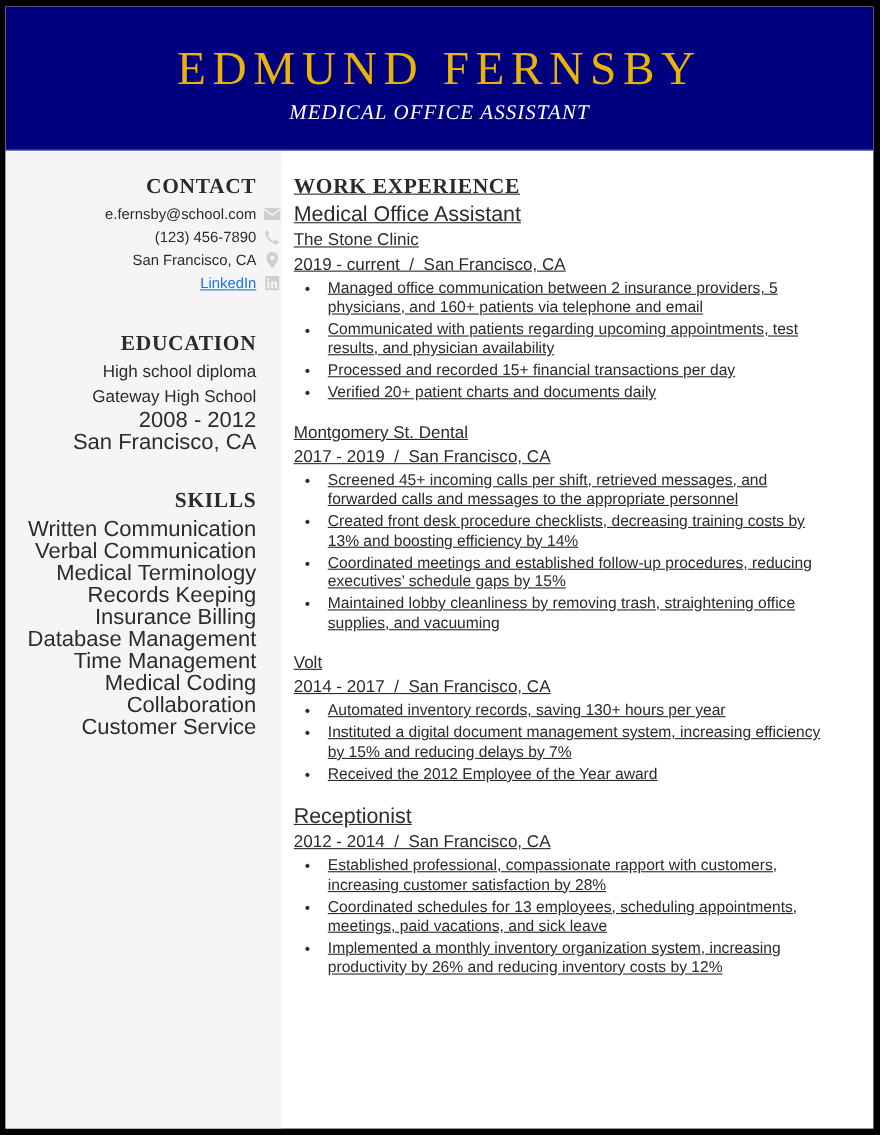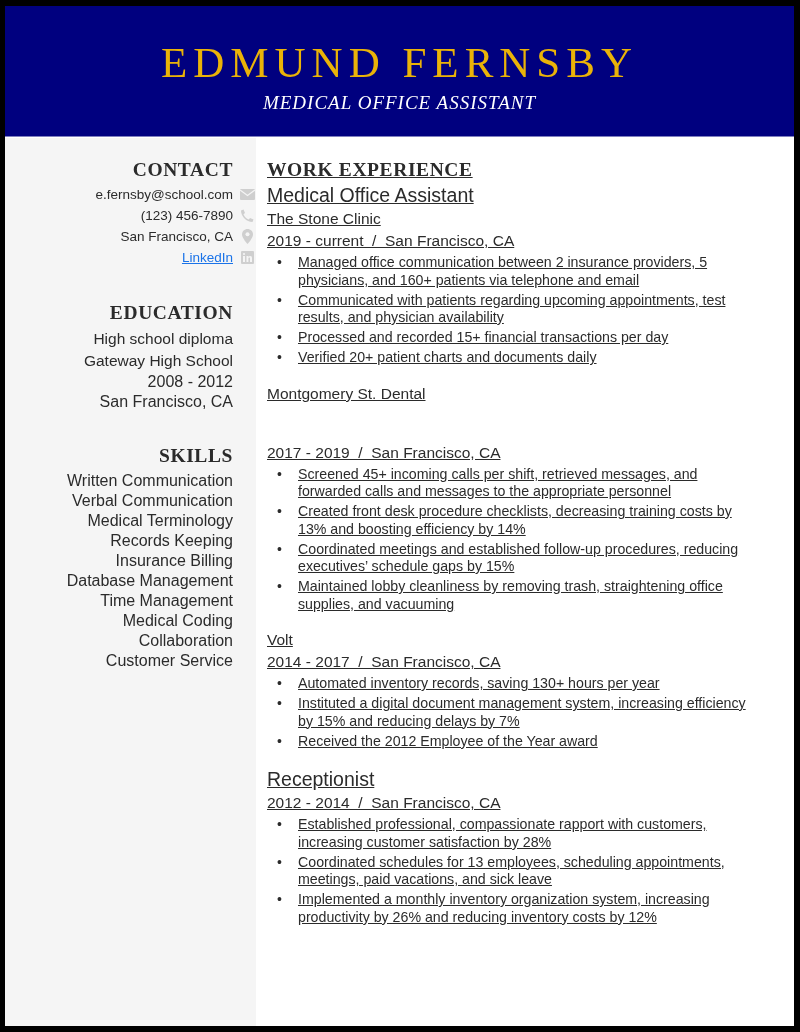--- a/index.html
+++ b/index.html
@@ -8,21 +8,21 @@
   .page { position: absolute; left: 5px; top: 6px; width: 789px; height: 1020px; background: #fff; overflow: hidden; }
   .header { position: absolute; left: 0; top: 0; width: 789px; height: 131px; background: #00007f; border-bottom: 1px solid #7f7fbf; text-align: center; }
   .name { position: absolute; top: 32px; left: 0; width: 100%; font-family: "Liberation Serif", "DejaVu Serif", serif; color: #eab308; font-size: 43px; letter-spacing: 6px; font-weight: normal; }
   .title { position: absolute; top: 86px; left: 0; width: 100%; font-family: "Liberation Serif", "DejaVu Serif", serif; font-style: italic; color: #fff; font-size: 19px; letter-spacing: 1px; }
   .sidebar { position: absolute; left: 0; top: 132px; width: 251px; height: 888px; background: #f5f5f5; padding-left: 48px; }
   .side-inner { position: absolute; right: 23px; top: 0; text-align: right; width: 230px; }
   .sec-h { font-family: "Liberation Serif", "DejaVu Serif", serif; font-weight: bold; font-size: 19.5px; color: #2b2b2b; letter-spacing: 0.6px; }
   .side .sec-h { margin-bottom: 4px; }
   .contact-row { font-size: 13.5px; height: 21px; line-height: 21px; display: flex; justify-content: flex-end; align-items: center; }
   .contact-row .ic { width: 16px; height: 16px; margin-left: 6px; margin-right: -22px; display: inline-flex; align-items: center; justify-content: center; }
-  .side-text { font-size: 16px; line-height: 20px; }
+  .side-text { font-size: 20px; line-height: 20px; }
   .side-text.big { font-size: 15.5px; line-height: 22px; }
   .link { color: #1a73e8; text-decoration: underline; }
   .main { position: absolute; left: 262px; top: 132px; width: 500px; text-decoration: underline; }
   .job-title { font-size: 19.5px; color: #2b2b2b; line-height: 26px; }
   .company { font-size: 15.5px; line-height: 22px; }
   .dates { font-size: 15.5px; line-height: 22px; }
   ul.bullets { list-style: none; margin-left: 31px; margin-top: 2px; }
   ul.bullets li { position: relative; font-size: 14.2px; line-height: 17.5px; margin-bottom: 2.5px; padding-right: 8px; }
   ul.bullets li::before { content: "\2022"; position: absolute; left: -21px; top: 0; font-size: 14px; }
   .job { margin-bottom: 16px; }
@@ -115,21 +115,21 @@
       <ul class="bullets">
         <li>Managed office communication between 2 insurance providers, 5 physicians, and 160+ patients via telephone and email</li>
         <li>Communicated with patients regarding upcoming appointments, test results, and physician availability</li>
         <li>Processed and recorded 15+ financial transactions per day</li>
         <li>Verified 20+ patient charts and documents daily</li>
       </ul>
     </div>
 
     <div class="job">
       <div class="company">Montgomery St. Dental</div>
-      <div class="dates" style="white-space:pre;margin-top:37px;">2017 - 2019  /  San Francisco, CA</div>
+      <div class="dates" style="white-space:pre;">2017 - 2019  /  San Francisco, CA</div>
       <ul class="bullets">
         <li>Screened 45+ incoming calls per shift, retrieved messages, and forwarded calls and messages to the appropriate personnel</li>
         <li>Created front desk procedure checklists, decreasing training costs by 13% and boosting efficiency by 14%</li>
         <li>Coordinated meetings and established follow-up procedures, reducing executives’ schedule gaps by 15%</li>
         <li>Maintained lobby cleanliness by removing trash, straightening office supplies, and vacuuming</li>
       </ul>
     </div>
 
     <div class="job">
       <div class="company">Volt</div>

